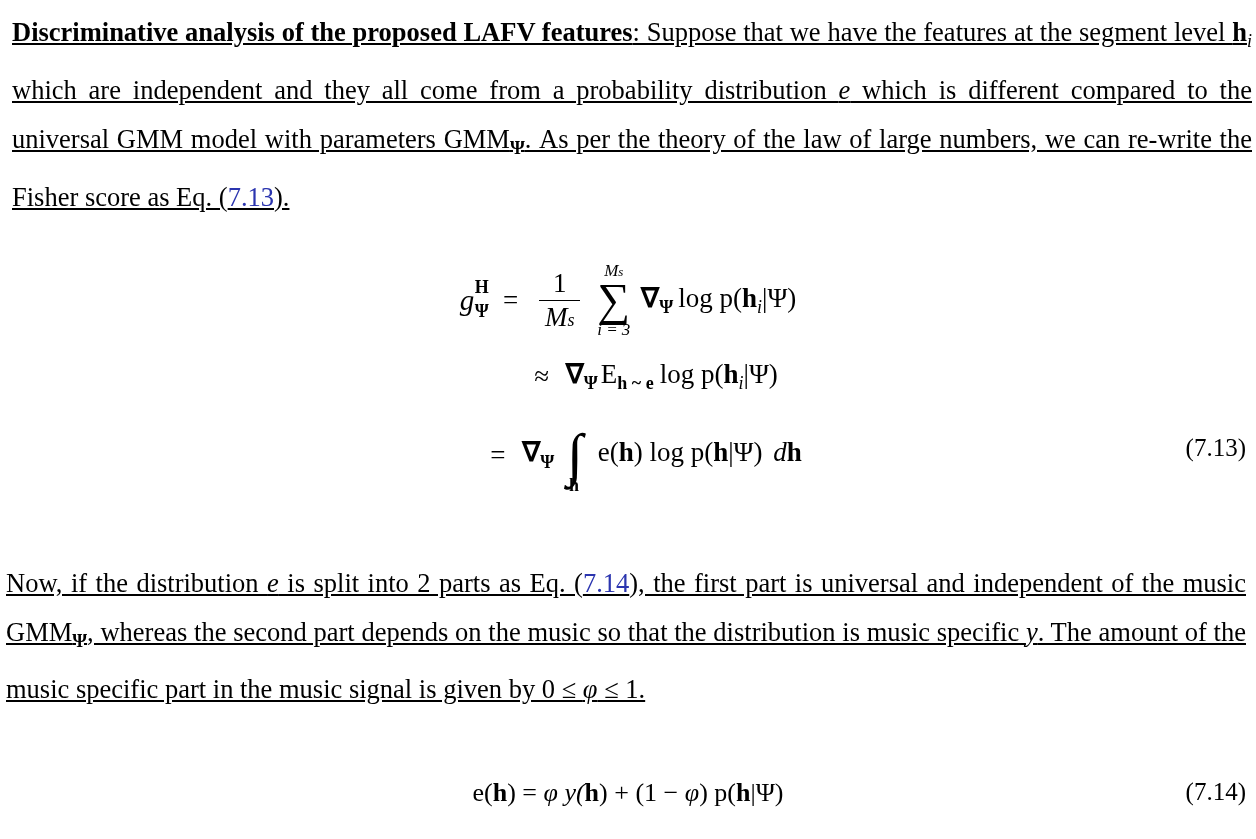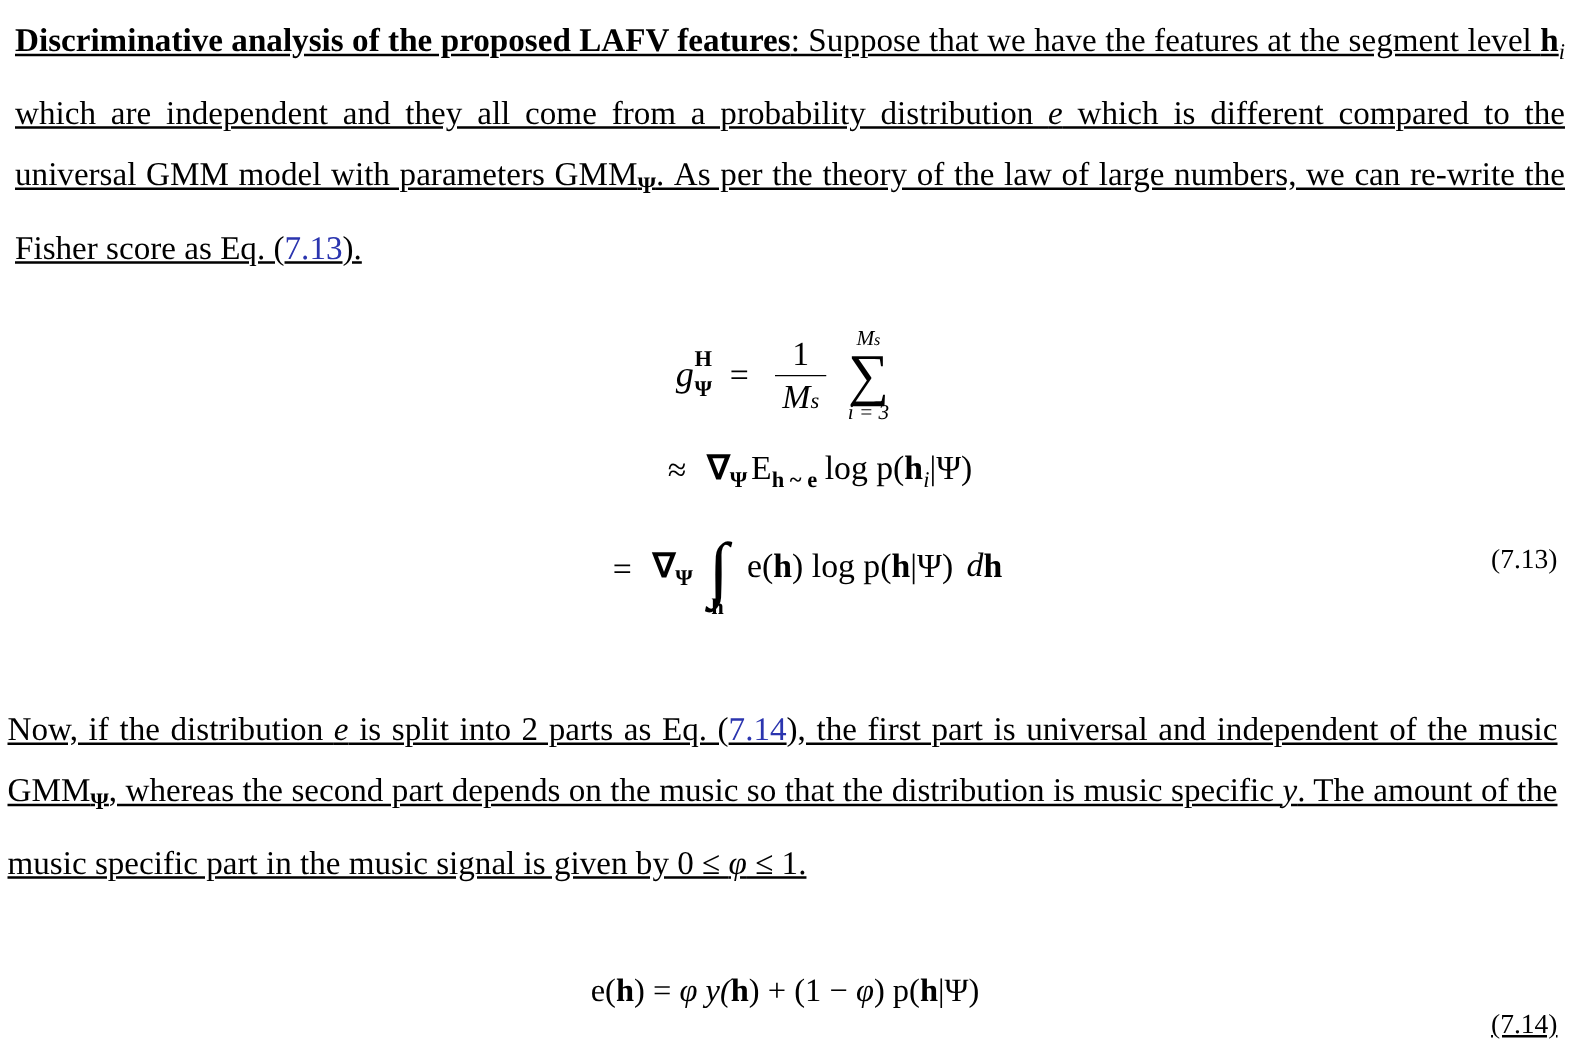--- a/index.html
+++ b/index.html
@@ -55,21 +55,21 @@
   .eq714 { left: 0; top: 778px; height: 60px; }
 
   .eqrow {
     position: relative;
     width: 100%;
     height: 100%;
   }
   .eqnum {
     position: absolute;
     right: 10px;
-    font-size: 22px;
+    font-size: 25px;
   }
   .math {
     font-family: "Liberation Serif", serif;
     font-size: 27px;
   }
 
   
   .l1 {
     position: absolute;
     left: 0; top: 0;
@@ -169,21 +169,21 @@
     display: block;
   }
   .intop .ilim {
     position: absolute;
     left: 2px;
     bottom: -16px;
     font-size: 18px;
     font-weight: bold;
   }
   .eqn713num { top: 172px; }
-  .eqn714num { top: 28px; text-decoration: underline; }
+  .eqn714num { top: 0; }
 
   .l714 {
     position: absolute;
     left: 0; top: 0;
     width: 1256px;
     text-align: center;
     font-size: 26px;
   }
   .bf { font-weight: bold; }
 </style>
@@ -206,20 +206,23 @@
         <span class="inlmath" style="margin:0 8px 0 22px;">=</span>
         <span class="frac">
           <span class="num">1</span>
           <span class="bar"></span>
           <span class="den"><span>M</span><span class="ss">s</span></span>
         </span>
         <span class="sumop">
           <span class="lim"><span>M</span><span style="font-size:13px;">s</span></span>
           <span class="big">∑</span>
           <span class="lim">i = 3</span>
+        </span>
+        <span class="inlmath">
+          <span class="opnabla bf">∇</span><span class="subb">Ψ</span><span style="margin-left:5px;">log p(</span><span class="bf">h</span><span class="subi">i</span><span>|Ψ)</span>
         </span>
       </div>
 
       <div class="l2 math">
         <span class="inlmath" style="margin-right:10px;">≈</span>
         <span class="inlmath">
           <span class="opnabla bf">∇</span><span class="subb">Ψ</span><span style="margin-left:3px;font-family:'Liberation Serif',serif;">E</span><span class="subb">h ~ e</span><span style="margin-left:6px;">log p(</span><span class="bf">h</span><span class="subi">i</span><span>|Ψ)</span>
         </span>
       </div>
 

